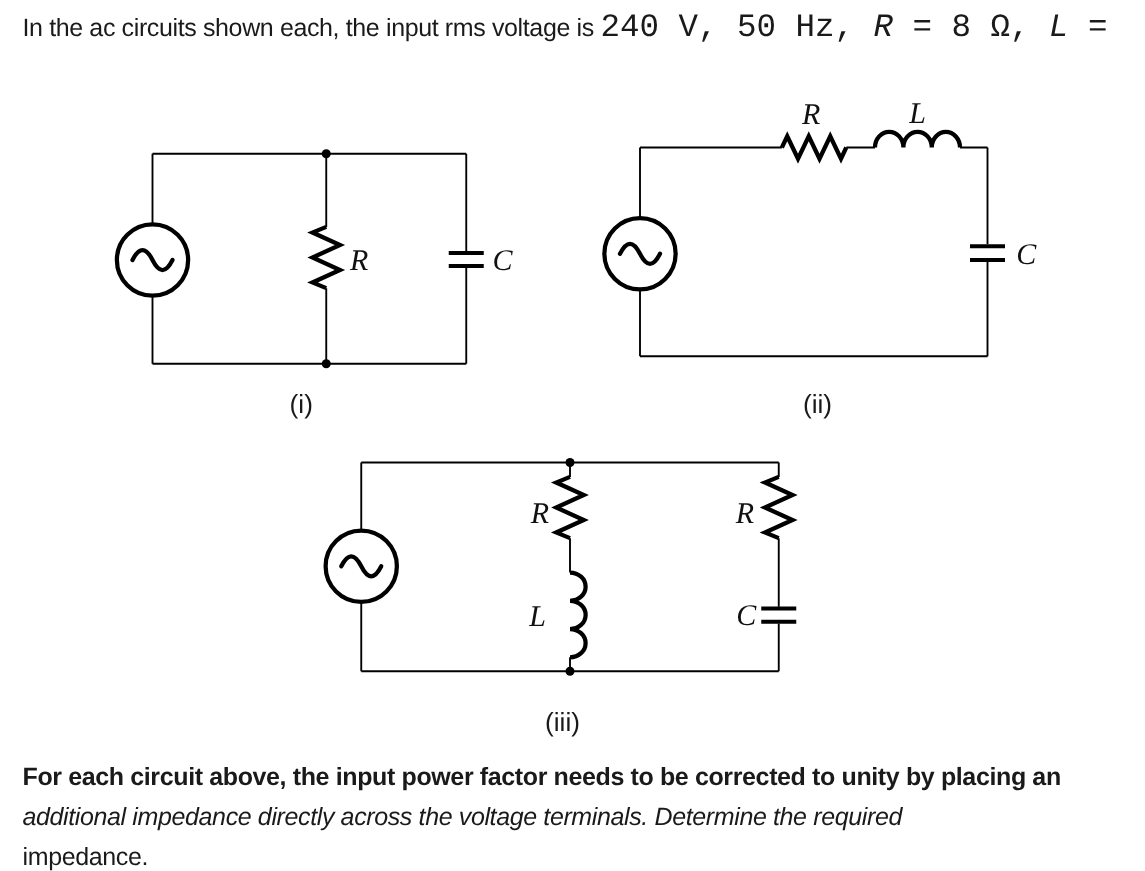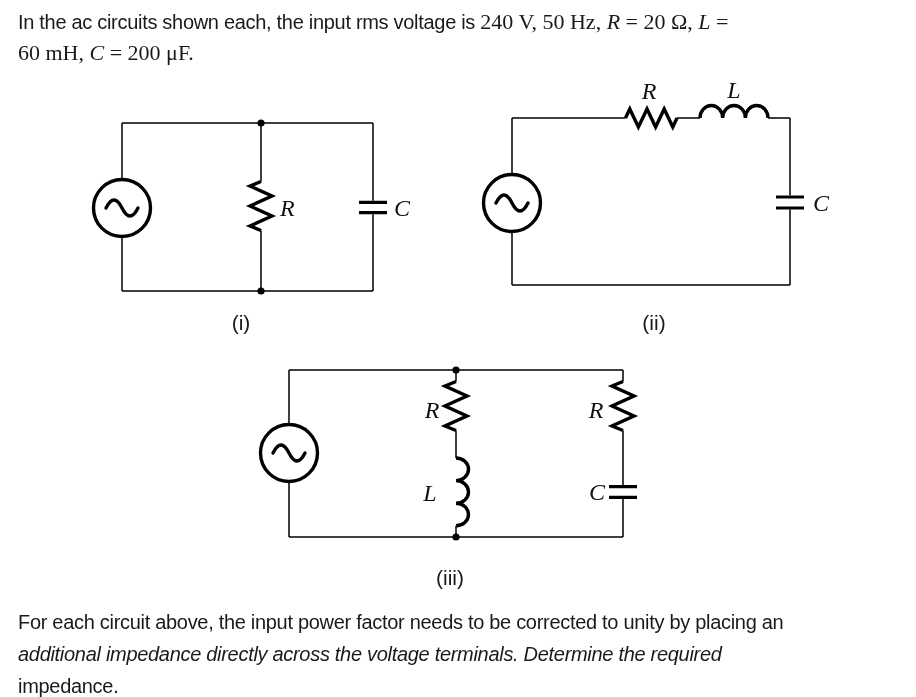--- a/index.html
+++ b/index.html
@@ -17,22 +17,22 @@
   .t-line {
     position: absolute;
     left: 18px;
     white-space: nowrap;
     font-size: 20px;
     letter-spacing: -0.3px;
     line-height: 26px;
     color: #1a1a1a;
   }
   .math {
-    font-family: Liberation Serif, serif;
-    font-size: 22px;
+    font-family: Liberation Mono, monospace;
+    font-size: 26px;
     letter-spacing: 0;
   }
   .mvar {
     font-style: italic;
   }
   svg { position: absolute; left: 0; top: 0; }
   .wire {
     stroke: #000; stroke-width: 1.5; fill: none;
     stroke-linecap: butt;
   }
@@ -55,24 +55,21 @@
     font-size: 21px;
     fill: #1a1a1a;
   }
 </style>
 </head>
 <body>
 
 <div id="page">
 
   <div class="t-line" style="top:9px;">
-    <span>In the ac circuits shown each, the input rms voltage is </span><span class="math">240 V, 50 Hz, </span><span class="math mvar">R</span><span class="math"> = 20 Ω, </span><span class="math mvar">L</span><span class="math"> =</span>
-  </div>
-  <div class="t-line" style="top:40px;">
-    <span class="math">60 mH, </span><span class="math mvar">C</span><span class="math"> = 200 μF.</span>
+    <span>In the ac circuits shown each, the input rms voltage is </span><span class="math">240 V, 50 Hz, </span><span class="math mvar">R</span><span class="math"> = 8 Ω, </span><span class="math mvar">L</span><span class="math"> =</span>
   </div>
 
   <svg width="916" height="697" viewBox="0 0 916 697">
 
     <g>
       <path class="wire" d="M122,123 H373 M122,291 H373 M122,123 V179.5 M122,236.5 V291 M261,123 V181.5 M261,230.5 V291 M373,123 V200.8 M373,214.2 V291"></path>
       <circle class="comp" cx="122" cy="208" r="28.5"></circle>
       <path class="comp" style="stroke-linecap:round" d="M106,208 q8,-16 16,0 q8,16 16,0"></path>
       <path class="comp" d="M261,181.5 L250,186 L272,196 L250,206 L272,216 L250,226 L261,230.5"></path>
       <path class="plate" d="M359,202.3 H387 M359,212.7 H387"></path>
@@ -107,17 +104,17 @@
       <circle class="dot" cx="456" cy="370" r="3.6"></circle>
       <circle class="dot" cx="456" cy="537" r="3.6"></circle>
       <text class="comp-label" x="432" y="418" text-anchor="middle">R</text>
       <text class="comp-label" x="430" y="501" text-anchor="middle">L</text>
       <text class="comp-label" x="596" y="418" text-anchor="middle">R</text>
       <text class="comp-label" x="597" y="500" text-anchor="middle">C</text>
       <text class="fig-label" x="450" y="585" text-anchor="middle">(iii)</text>
     </g>
   </svg>
 
-  <div class="t-line" style="top:609px;">For each circuit above, the input power factor needs to be corrected to unity by placing an</div>
+  <div class="t-line" style="top:609px;font-weight:bold;">For each circuit above, the input power factor needs to be corrected to unity by placing an</div>
   <div class="t-line" style="top:641px;font-style:italic;">additional impedance directly across the voltage terminals. Determine the required</div>
   <div class="t-line" style="top:673px;">impedance.</div>
 
 </div>
 
 </body></html>

